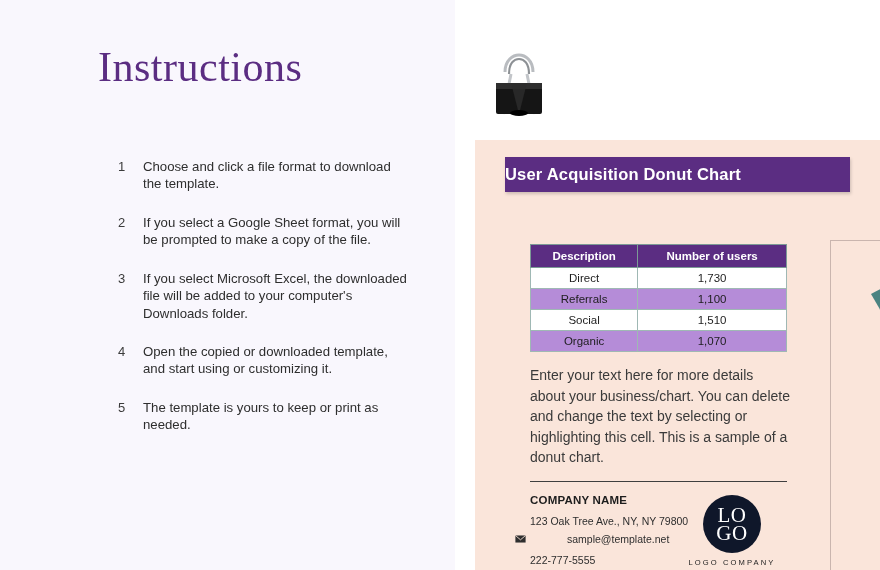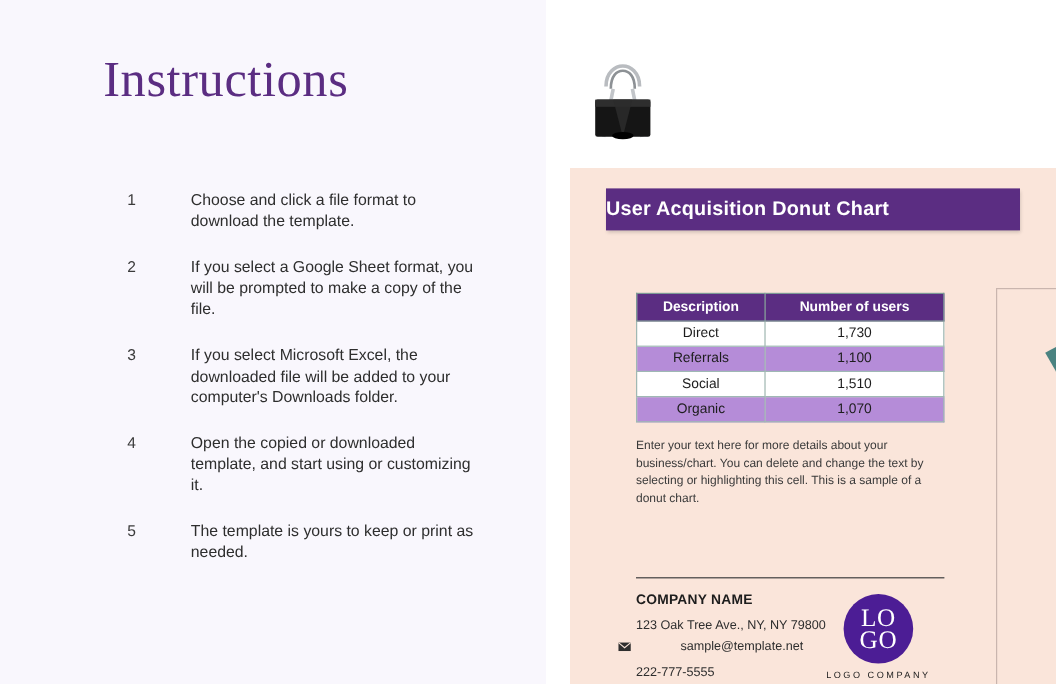--- a/index.html
+++ b/index.html
@@ -11,21 +11,21 @@
     height: 570px;
     overflow: hidden;
     background: #f9f7fd;
     font-family: "Liberation Sans", sans-serif;
     position: relative;
   }
 
   
   #instructions-panel {
     position: absolute;
-    left: 0; top: 0;
+    left: 12px; top: 0;
     width: 455px; height: 570px;
     background: #f9f7fd;
     padding-left: 33px;
   }
   #page-title {
     position: absolute;
     left: 86px;
     top: 44px;
     font-family: "Liberation Serif", serif;
     font-size: 42px;
@@ -48,21 +48,20 @@
     width: 25px;
     flex: 0 0 25px;
     font-size: 13px;
     color: #3b3b3b;
     line-height: 1.32;
   }
   .instr-text {
     font-size: 13.2px;
     color: #2e2e2e;
     line-height: 1.32;
-    margin-left: 28px;
   }
 
   
   #document-page {
     position: absolute;
     left: 455px;
     top: 0;
     width: 425px;
     height: 570px;
     background: #ffffff;
@@ -133,21 +132,21 @@
   }
   #data-table tr.row-odd td { background: #ffffff; }
   #data-table tr.row-even td { background: #b58cd8; }
 
   
   #chart-description {
     position: absolute;
     left: 55px;
     top: 225px;
     width: 262px;
-    font-size: 10px;
+    font-size: 14px;
     line-height: 1.47;
     color: #3a3a3a;
   }
 
   
   #footer-rule {
     position: absolute;
     left: 55px;
     top: 341px;
     width: 257px;
@@ -195,21 +194,21 @@
     color: #2e2e2e;
   }
 
   
   #logo-badge {
     position: absolute;
     left: 228px;
     top: 355px;
     width: 58px; height: 58px;
     border-radius: 50%;
-    background: #4c1d95;
+    background: #0f172a;
     display: flex;
     flex-direction: column;
     align-items: center;
     justify-content: center;
     line-height: 0.88;
   }
   .logo-line {
     color: #ffffff;
     font-family: "Liberation Serif", serif;
     font-size: 21px;

